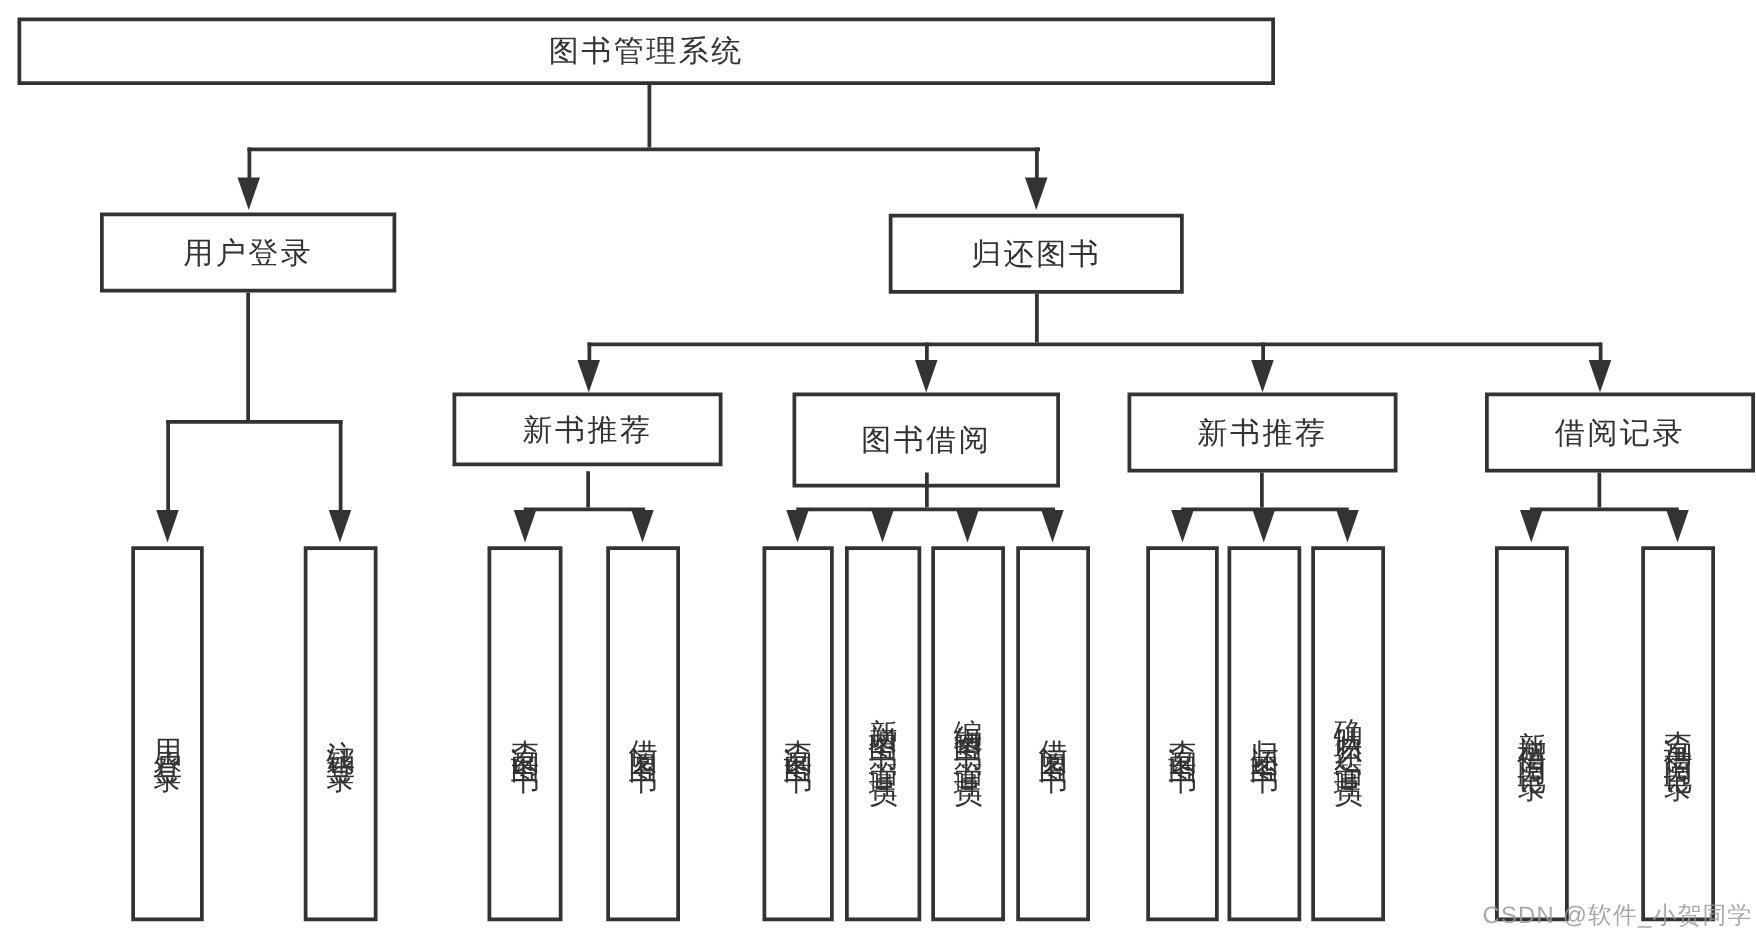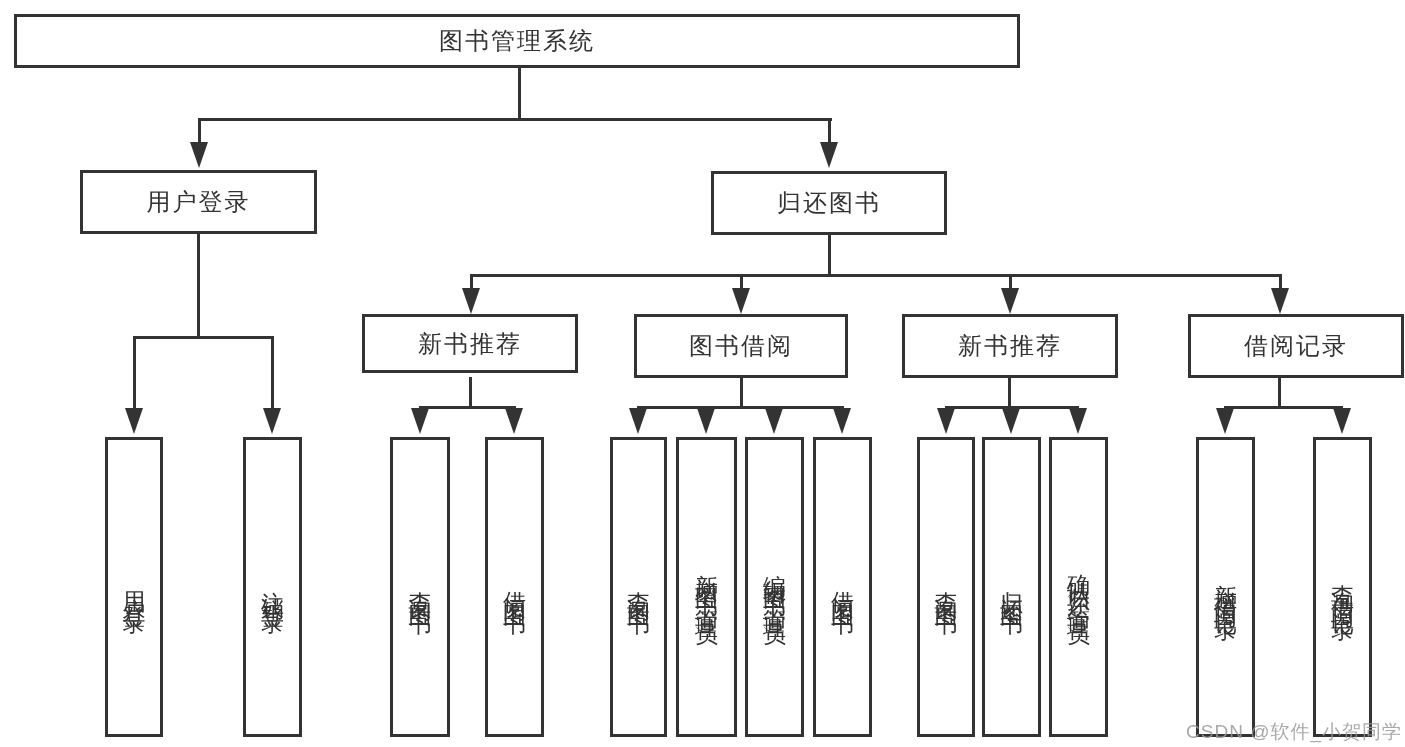--- a/index.html
+++ b/index.html
@@ -98,21 +98,21 @@
   <div class="vline" style="left:470px; top:274px; height:16px;"></div>
   <div class="arrowhead" style="left:462px; top:288px;"></div>
   <div class="vline" style="left:740px; top:274px; height:16px;"></div>
   <div class="arrowhead" style="left:732px; top:288px;"></div>
   <div class="vline" style="left:1009px; top:274px; height:16px;"></div>
   <div class="arrowhead" style="left:1001px; top:288px;"></div>
   <div class="vline" style="left:1279px; top:274px; height:16px;"></div>
   <div class="arrowhead" style="left:1271px; top:288px;"></div>
 
   <div class="box hbox" style="left:362px; top:314px; width:216px; height:59px;">新书推荐</div>
-  <div class="box hbox" style="left:634px; top:314px; width:214px; height:64px;">图书借阅</div>
+  <div class="box hbox" style="left:634px; top:314px; width:214px; height:76px;">图书借阅</div>
   <div class="box hbox" style="left:902px; top:314px; width:216px; height:64px;">新书推荐</div>
   <div class="box hbox" style="left:1172px; top:314px; width:216px; height:64px;margin-left:16px;">借阅记录</div>
 
   <div class="vline" style="left:469px; top:377px; height:29px;"></div>
   <div class="hline" style="left:419px; top:406px; width:97px;"></div>
   <div class="arrowhead" style="left:411px; top:408px;"></div>
   <div class="arrowhead" style="left:505px; top:408px;"></div>
 
   <div class="vline" style="left:740px; top:378px; height:28px;"></div>
   <div class="hline" style="left:637px; top:406px; width:207px;"></div>

